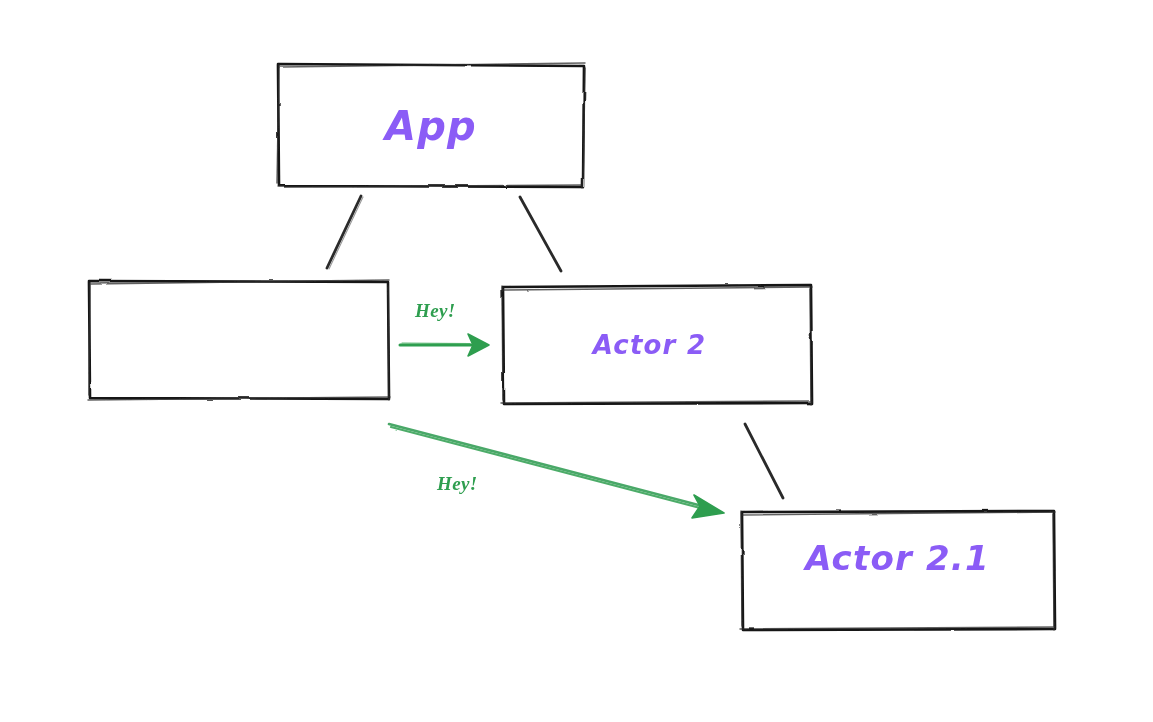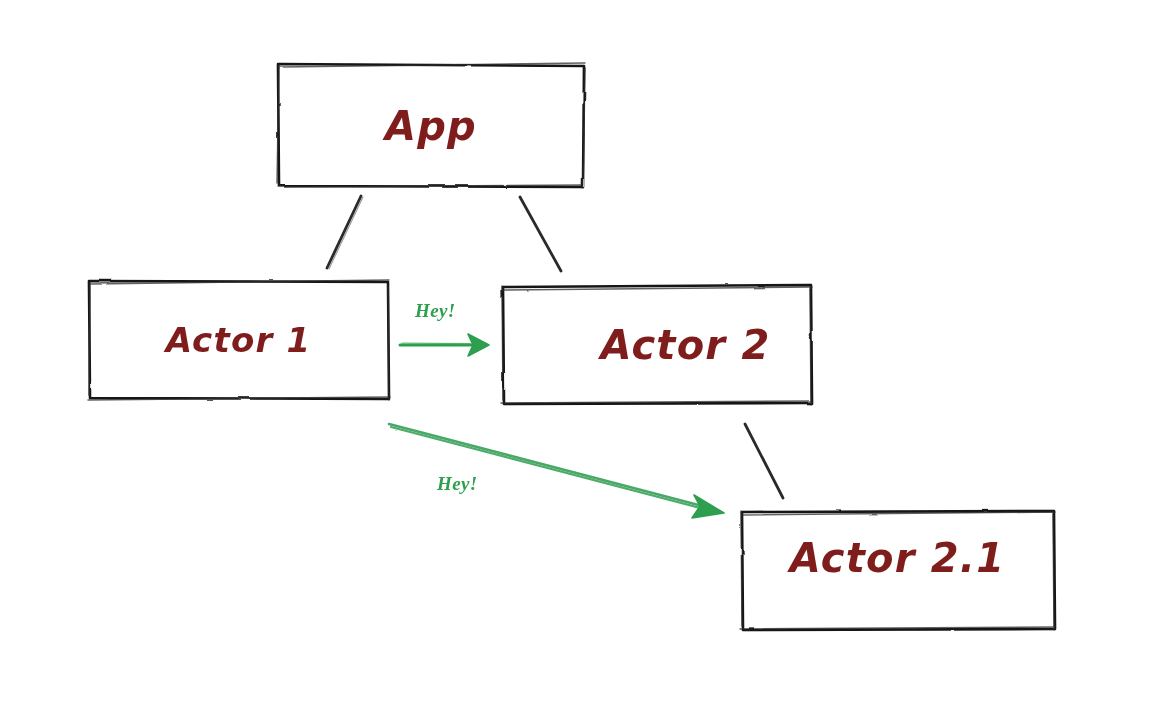--- a/index.html
+++ b/index.html
@@ -20,43 +20,43 @@
     top: 0;
     left: 0;
     width: 1153px;
     height: 722px;
   }
   .node-label {
     position: absolute;
     display: flex;
     align-items: center;
     justify-content: center;
-    color: #7f1d1d;
+    color: #8b5cf6;
     font-family: "DejaVu Sans", sans-serif;
     font-weight: 700;
     font-style: italic;
     letter-spacing: 1.2px;
     white-space: nowrap;
     user-select: none;
   }
   .edge-label {
     position: absolute;
     color: #2e9e4f;
     font-family: Liberation Serif, serif;
     font-weight: 700;
     font-style: italic;
     font-size: 19px;
     letter-spacing: 0.4px;
     white-space: nowrap;
     user-select: none;
   }
   #n-app      { left: 277px; top: 63px;  width: 308px; height: 125px; font-size: 40px; }
   #n-actor1   { left: 88px;  top: 280px; width: 301px; height: 120px; font-size: 34px; }
-  #n-actor2   { left: 530px; top: 285px; width: 311px; height: 119px; font-size: 40px; }
-  #n-actor21  { left: 740px; top: 510px; width: 315px; height: 96px; font-size: 40px; }
+  #n-actor2   { left: 494px; top: 285px; width: 311px; height: 119px; font-size: 26px; }
+  #n-actor21  { left: 740px; top: 510px; width: 315px; height: 96px; font-size: 34px; }
   #e-lbl-0    { left: 415px; top: 300px; }
   #e-lbl-1    { left: 437px; top: 473px; }
 </style>
 </head>
 <body>
 
 <div id="canvas">
 
   <svg id="sketch" viewBox="0 0 1153 722">
     <defs>
@@ -111,21 +111,20 @@
 
     <g filter="url(#rough2)">
       <line x1="389" y1="424" x2="706" y2="507" stroke="#4aa868" stroke-width="2.6" stroke-linecap="round"></line>
       <line x1="391" y1="427" x2="708" y2="510" stroke="#2e9e4f" stroke-width="2.2" stroke-linecap="round" opacity="0.85"></line>
       <path d="M694,495 L724,513 L692,518 L700,506 Z" fill="#2e9e4f" stroke="#2e9e4f" stroke-width="1.6" stroke-linejoin="round"></path>
     </g>
   </svg>
 
   <div class="node-label" id="n-app">App</div>
 
-  <div class="node-label" id="n-actor1">Actor 1</div>
 
   <div class="node-label" id="n-actor2">Actor 2</div>
 
   <div class="node-label" id="n-actor21">Actor 2.1</div>
 
   <div class="edge-label" id="e-lbl-0">Hey!</div>
 
   <div class="edge-label" id="e-lbl-1">Hey!</div>
 
 </div>

